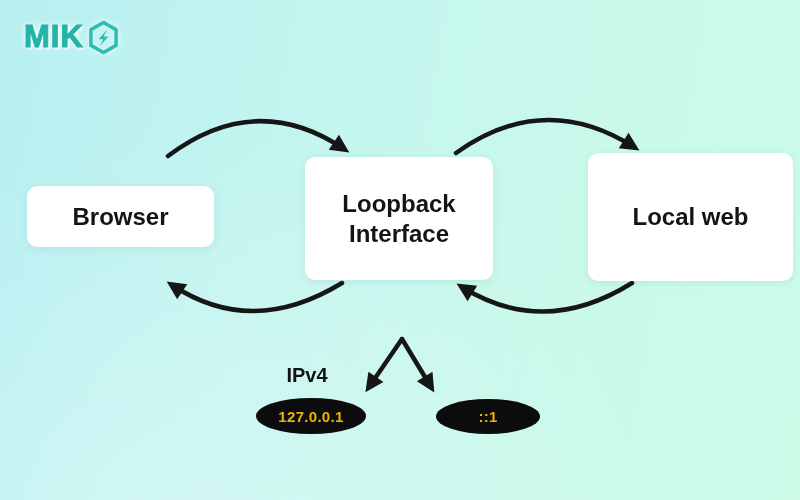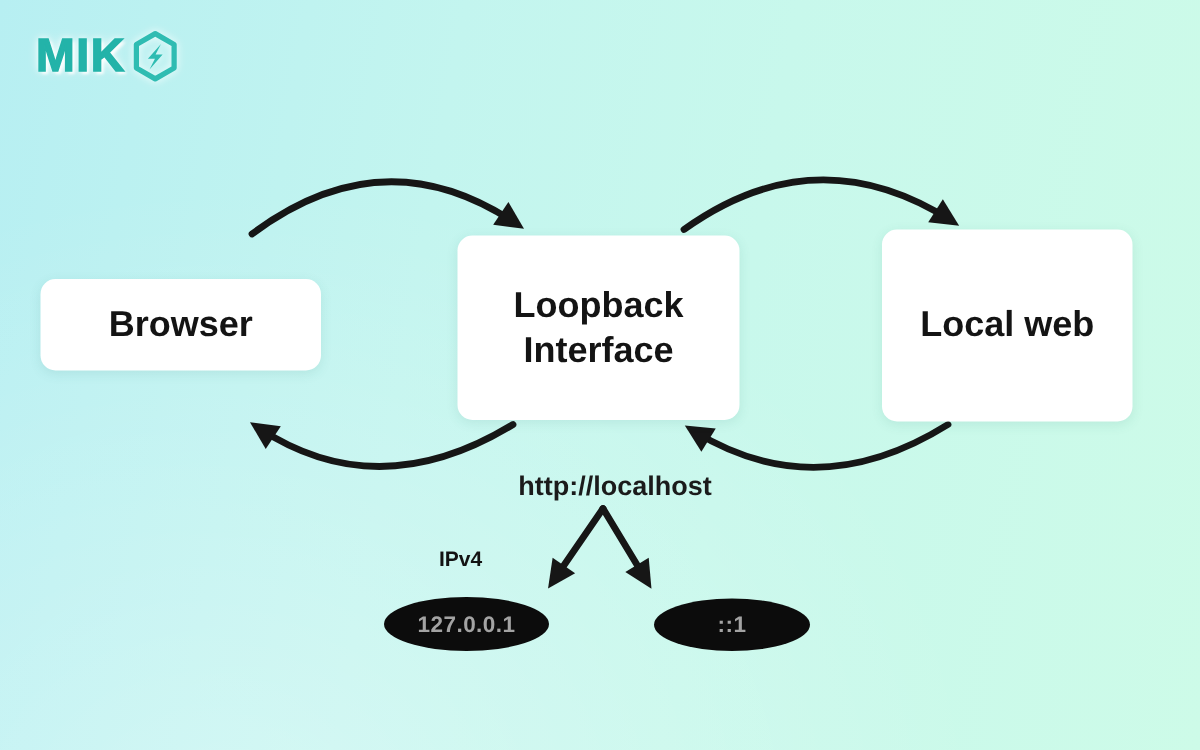--- a/index.html
+++ b/index.html
@@ -29,39 +29,39 @@
   
   .node{
     position:absolute;background:#ffffff;border-radius:10px;
     display:flex;flex-direction:column;align-items:center;justify-content:center;
     color:#141414;font-weight:bold;font-size:24px;line-height:1.25;
     box-shadow:0 2px 8px rgba(30,110,100,0.10);
     text-align:center;
   }
   .node-browser{left:27px;top:186px;width:187px;height:61px;}
   .node-loopback{left:305px;top:157px;width:188px;height:123px;}
-  .node-server{left:588px;top:153px;width:167px;height:128px;}
+  .node-server{left:588px;top:153px;width:205px;height:128px;}
 
   
   .arrows{position:absolute;left:0;top:0;width:800px;height:500px;pointer-events:none;}
 
   
   .url-label{
     position:absolute;left:340px;top:314px;width:140px;
     text-align:center;font-size:18px;font-weight:bold;color:#1b1b1b;
   }
   .ip-label{
-    position:absolute;font-size:14px;font-weight:bold;color:#131313;text-align:center;width:80px;
+    position:absolute;font-size:20px;font-weight:bold;color:#131313;text-align:center;width:80px;
   }
   .ipv4-label{left:267px;top:364px;}
   .ipv6-label{left:449px;top:364px;}
   .ip-oval{
     position:absolute;background:#0c0c0c;border-radius:50%;
     display:flex;align-items:center;justify-content:center;
-    color:#a3a3a3;font-size:15px;font-weight:bold;letter-spacing:.3px;
+    color:#eab308;font-size:15px;font-weight:bold;letter-spacing:.3px;
   }
   .oval-ipv4{left:256px;top:398px;width:110px;height:36px;}
   .oval-ipv6{left:436px;top:399px;width:104px;height:35px;}
 </style>
 </head>
 <body>
 
 <div class="canvas">
 
   <div class="logo">
@@ -96,21 +96,20 @@
 
   <div class="node node-loopback">
     <div>Loopback</div>
     <div>Interface</div>
   </div>
 
   <div class="node node-server">
     <div>Local web</div>
   </div>
 
-  <div class="url-label">http://localhost</div>
 
   <div class="ip-label ipv4-label">IPv4</div>
 
   <div class="ip-oval oval-ipv4">
     <span>127.0.0.1</span>
   </div>
   <div class="ip-oval oval-ipv6">
     <span>::1</span>
   </div>
 

